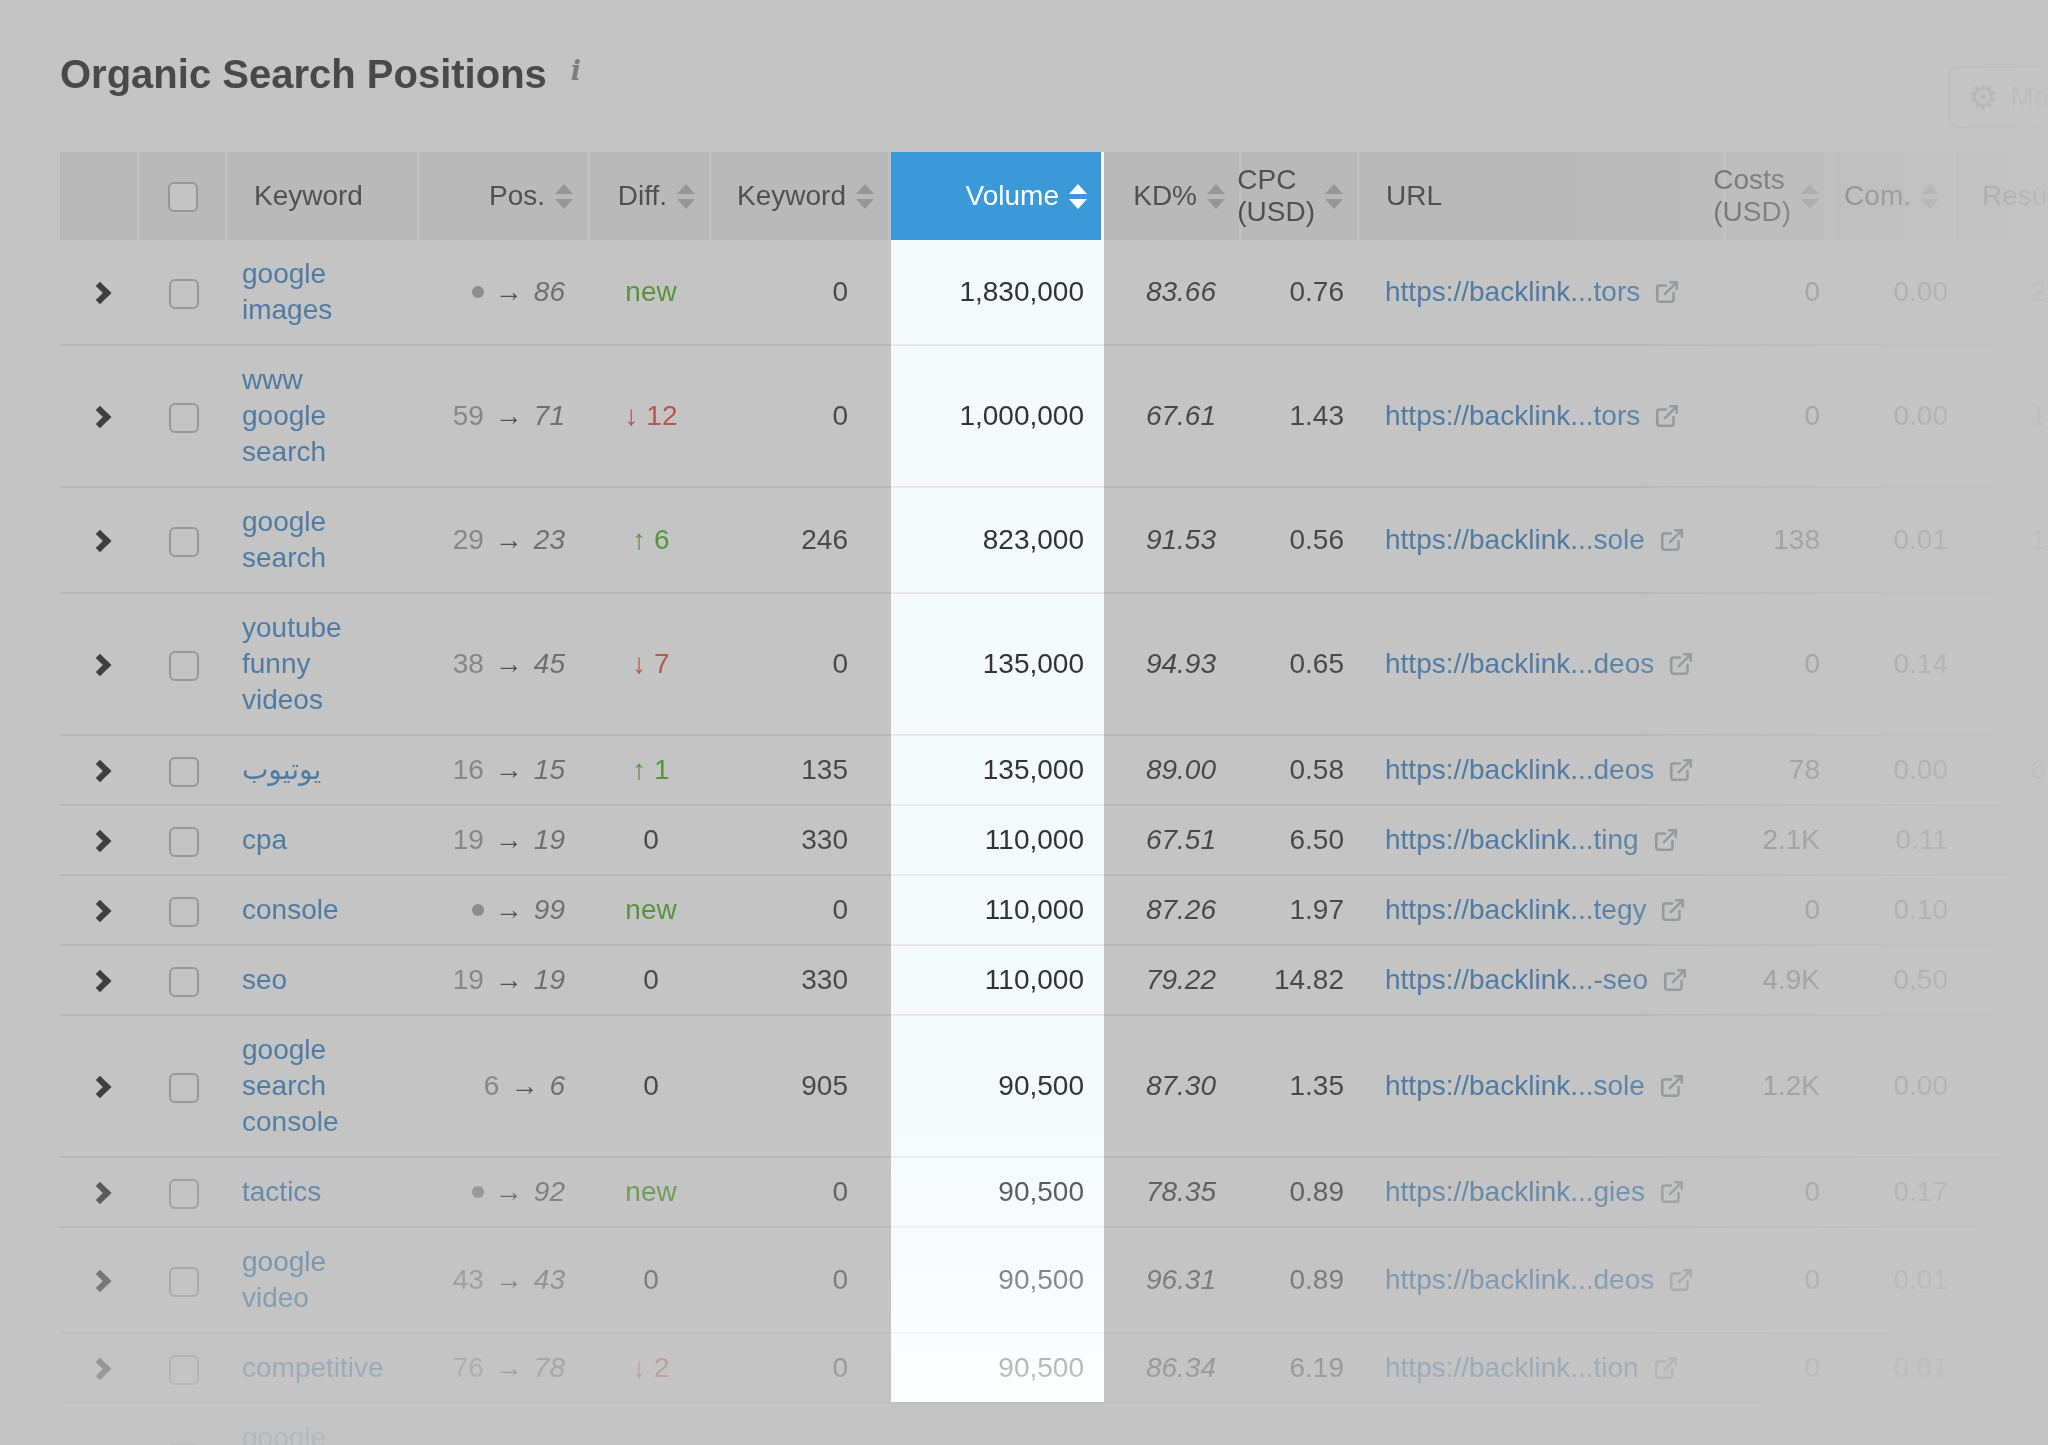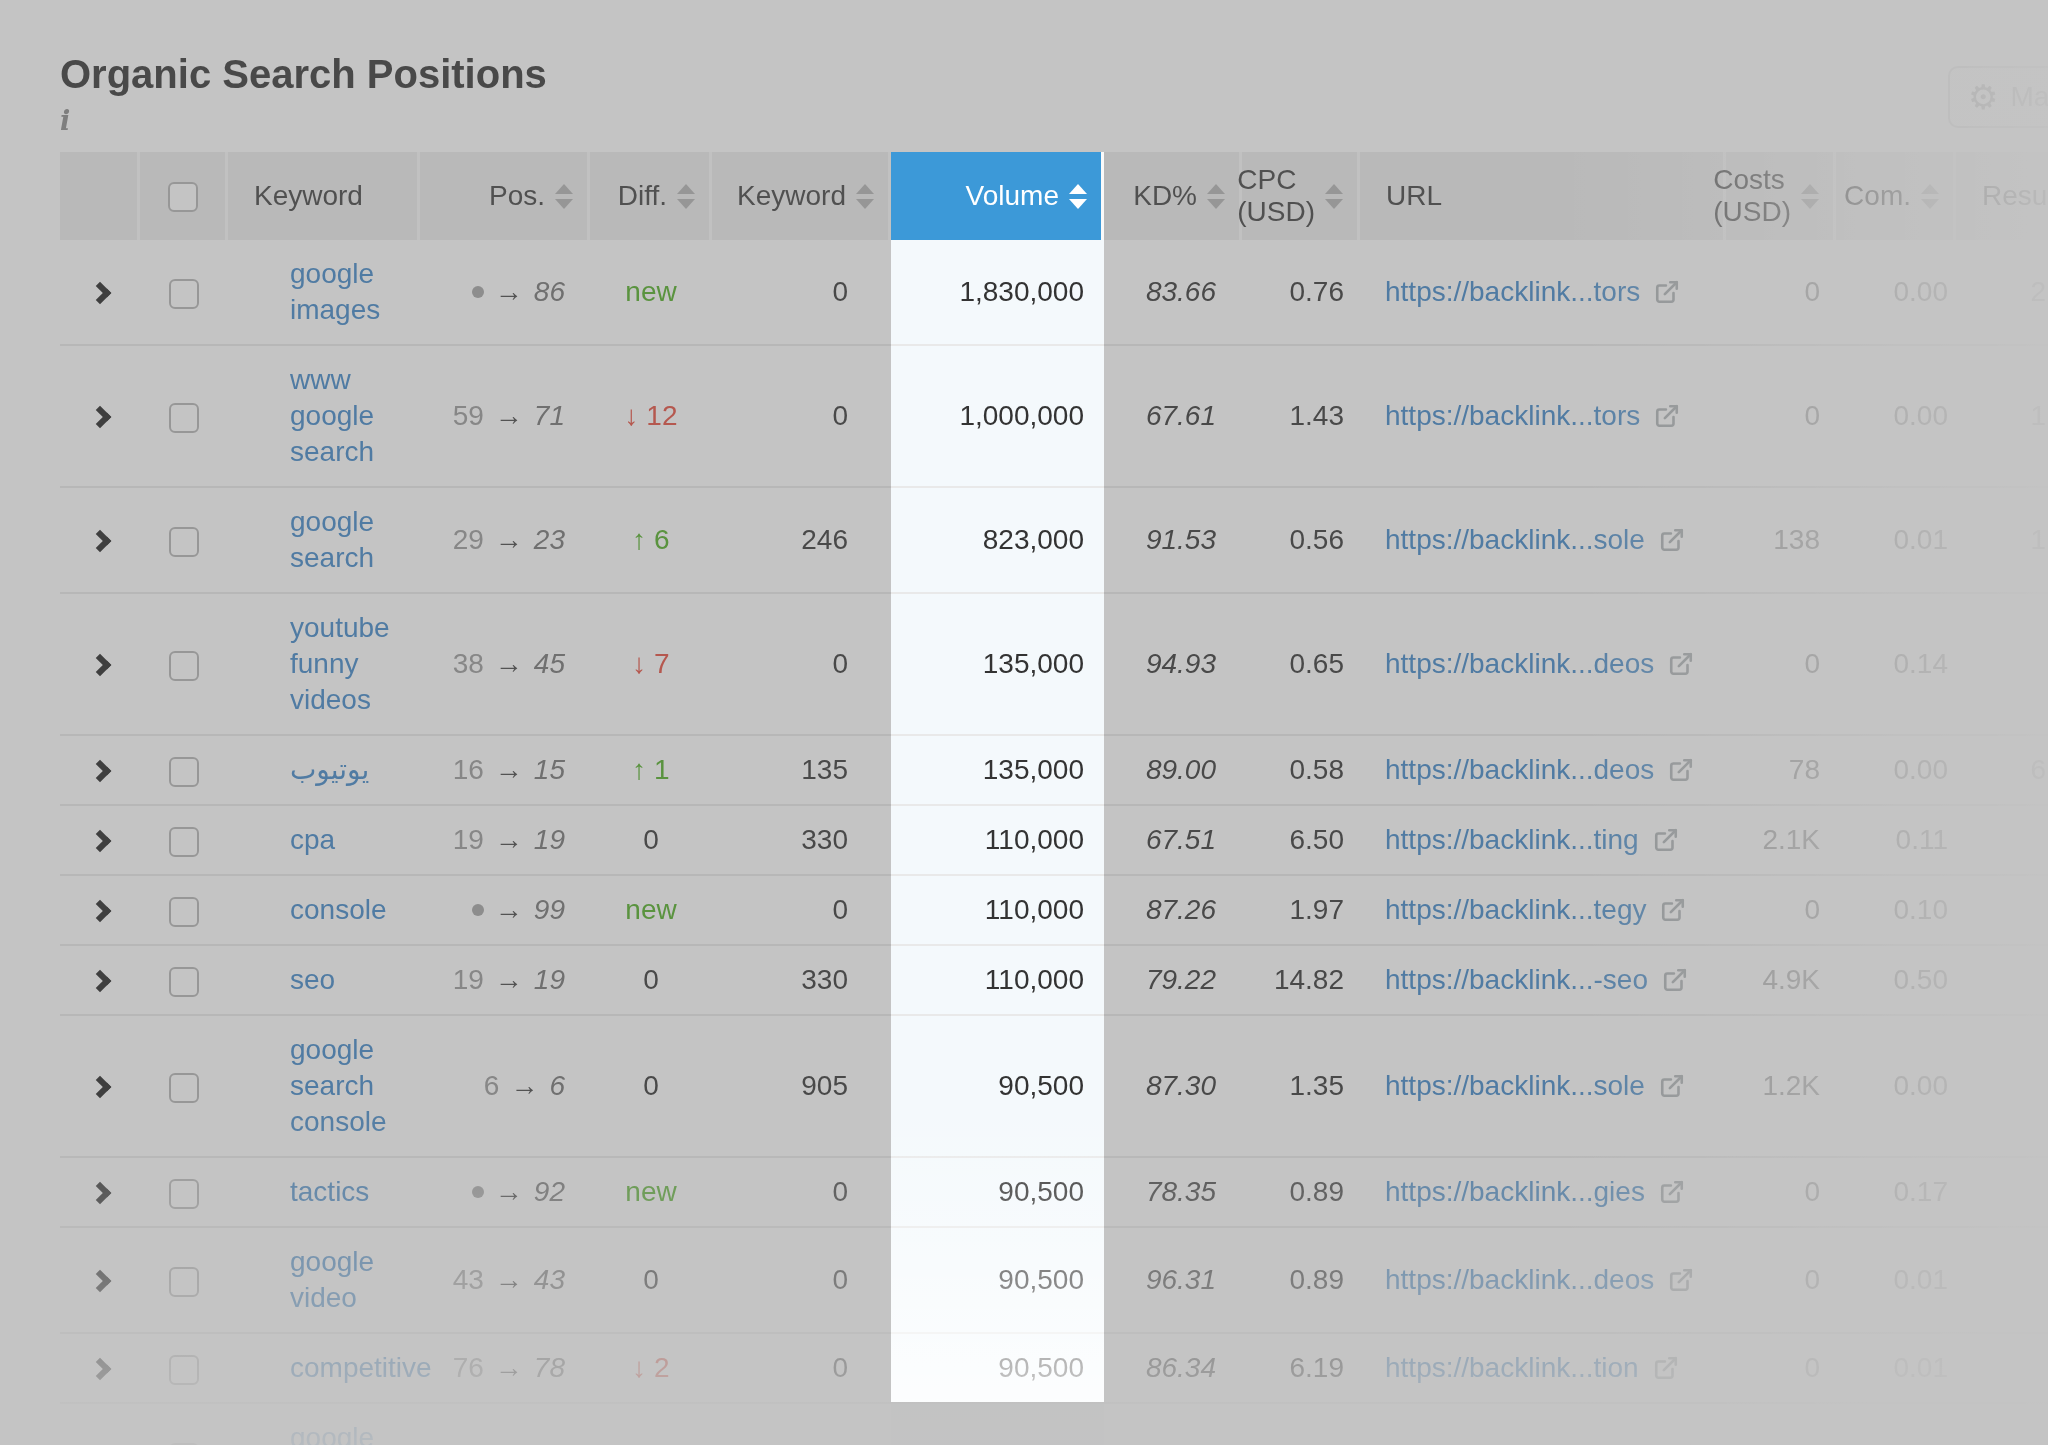--- a/index.html
+++ b/index.html
@@ -7,23 +7,22 @@
   body {
     position: relative;
     background: #ffffff;
     font-family: "Liberation Sans", "DejaVu Sans", sans-serif;
     color: #333;
   }
 
   
   .title-row {
     position: absolute; top: 52px; left: 60px;
-    display: flex; align-items: baseline; gap: 16px;
+    display: flex; align-items: baseline; gap: 24px;
     white-space: nowrap;
-    flex-direction: column;
   }
   .page-title { font-size: 40px; font-weight: 700; color: #333; }
   .page-range { font-size: 40px; font-weight: 400; color: #9b9b9b; }
   .info-i {
     font-family: "DejaVu Serif", serif; font-style: italic; font-weight: 700;
     font-size: 27px; color: #8a8a8a; position: relative; top: -8px;
   }
 
   .manage-btn {
     position: absolute; top: 66px; left: 1948px; height: 62px; width: 240px;
@@ -95,21 +94,21 @@
     border-top: 6px solid #222; border-right: 6px solid #222;
     transform: rotate(45deg); cursor: pointer;
   }
   .cb {
     display: inline-block; width: 30px; height: 30px;
     border: 2px solid #b5b5b5; border-radius: 6px; background: #fff;
     vertical-align: middle; cursor: pointer;
   }
   .kw {
     display: inline-block; max-width: 122px;
-    color: #3e86c8; text-decoration: none; line-height: 36px; cursor: pointer; margin-left: 48px;
+    color: #3e86c8; text-decoration: none; line-height: 36px; cursor: pointer;
   }
   .poswrap { display: flex; align-items: center; justify-content: flex-end; gap: 11px; }
   .pos-old { color: #999; }
   .pos-old.dot { width: 12px; height: 12px; border-radius: 50%; background: #a3a3a3; }
   .pos-arrow { color: #444; }
   .pos-new { color: #737373; font-style: italic; }
   .diffwrap { text-align: center; }
   .diff-new, .diff-up { color: #4fae22; }
   .diff-down { color: #e74c3c; }
   .diff-zero { color: #333; }

